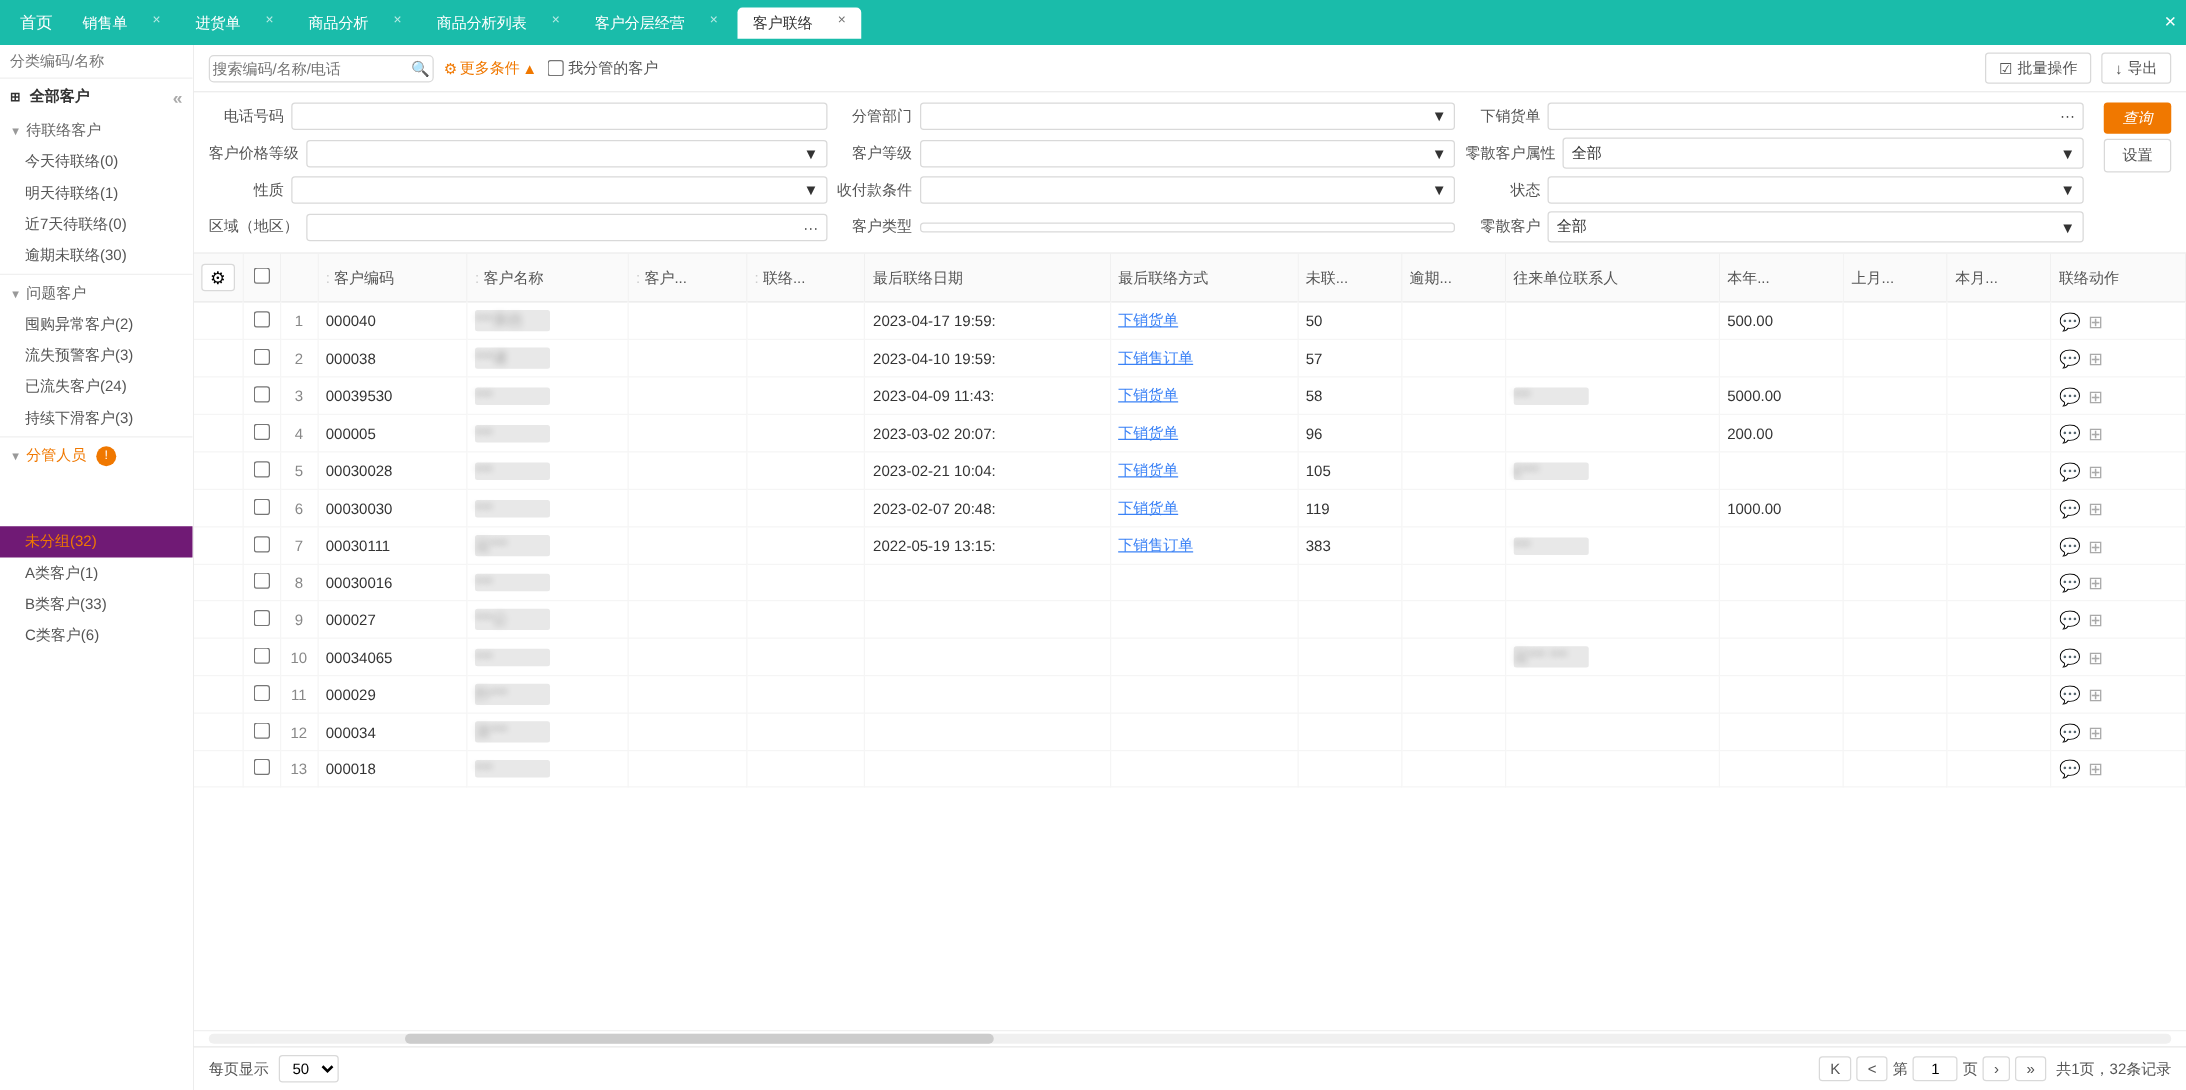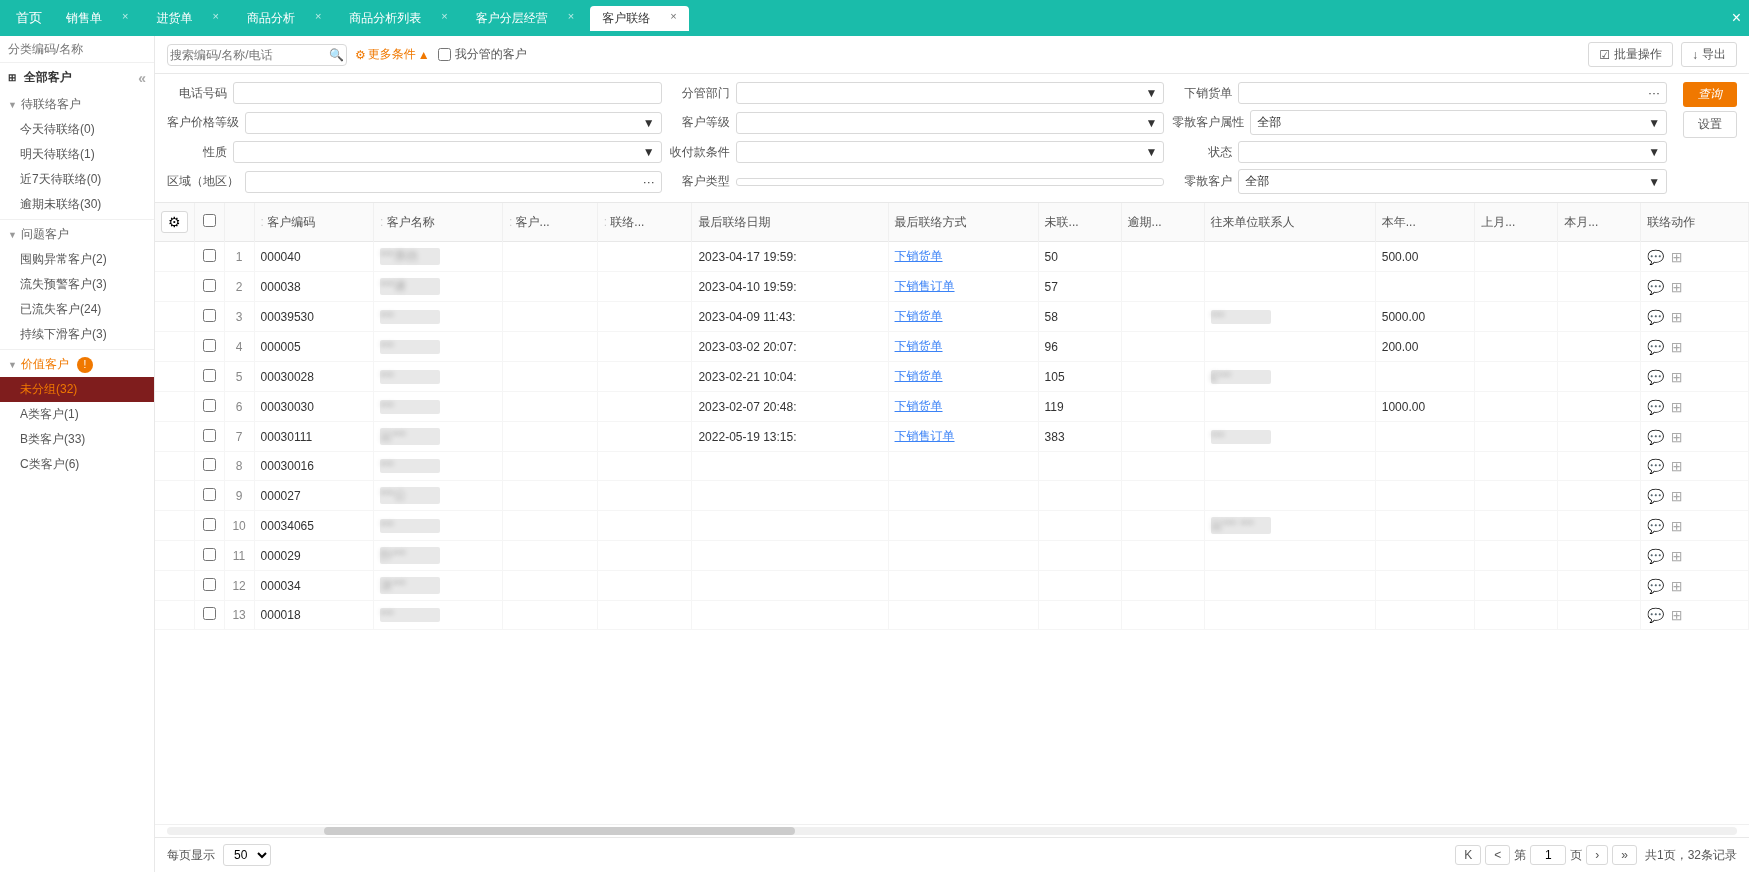--- a/index.html
+++ b/index.html
@@ -89,21 +89,21 @@
     .sidebar-group-label .triangle { font-size: 9px; color: #999; }
     .sidebar-item {
       padding: 4px 8px 4px 20px;
       color: #555;
       cursor: pointer;
       font-size: 12px;
       white-space: nowrap;
       overflow: hidden;
       text-overflow: ellipsis;
     }
-    .sidebar-item.active { background: #7f1d1d; color: #f07800; }
+    .sidebar-item.active { background: #701a75; color: #f07800; margin-top: 44px; }
     .sidebar-divider { height: 1px; background: #f0f0f0; margin: 2px 0; }
 
     
     .content-area {
       flex: 1;
       display: flex;
       flex-direction: column;
       overflow: hidden;
     }
 
@@ -364,21 +364,21 @@
     </div>
     <div class="sidebar-item">囤购异常客户(2)</div>
     <div class="sidebar-item">流失预警客户(3)</div>
     <div class="sidebar-item">已流失客户(24)</div>
     <div class="sidebar-item">持续下滑客户(3)</div>
 
     <div class="sidebar-divider"></div>
 
     <div class="sidebar-group-label" style="color:#f07800;">
       <span class="triangle">▼</span>
-      <span>价值客户</span>
+      <span>分管人员</span>
       <span style="margin-left:4px;background:#f07800;color:#fff;border-radius:50%;width:16px;height:16px;display:inline-flex;align-items:center;justify-content:center;font-size:10px;">!</span>
     </div>
     <div class="sidebar-item active">未分组(32)</div>
     <div class="sidebar-item">A类客户(1)</div>
     <div class="sidebar-item">B类客户(33)</div>
     <div class="sidebar-item">C类客户(6)</div>
   </div>
 
   <div class="content-area">
 

